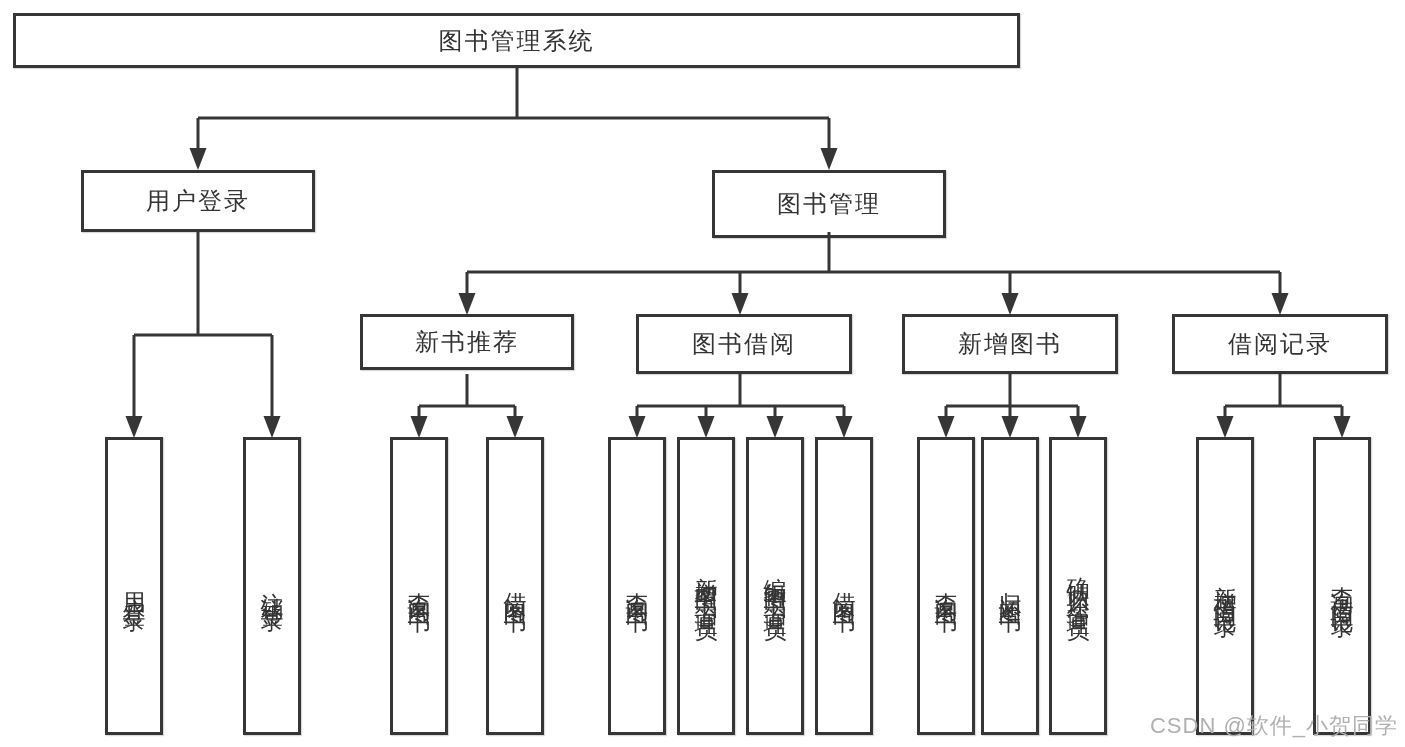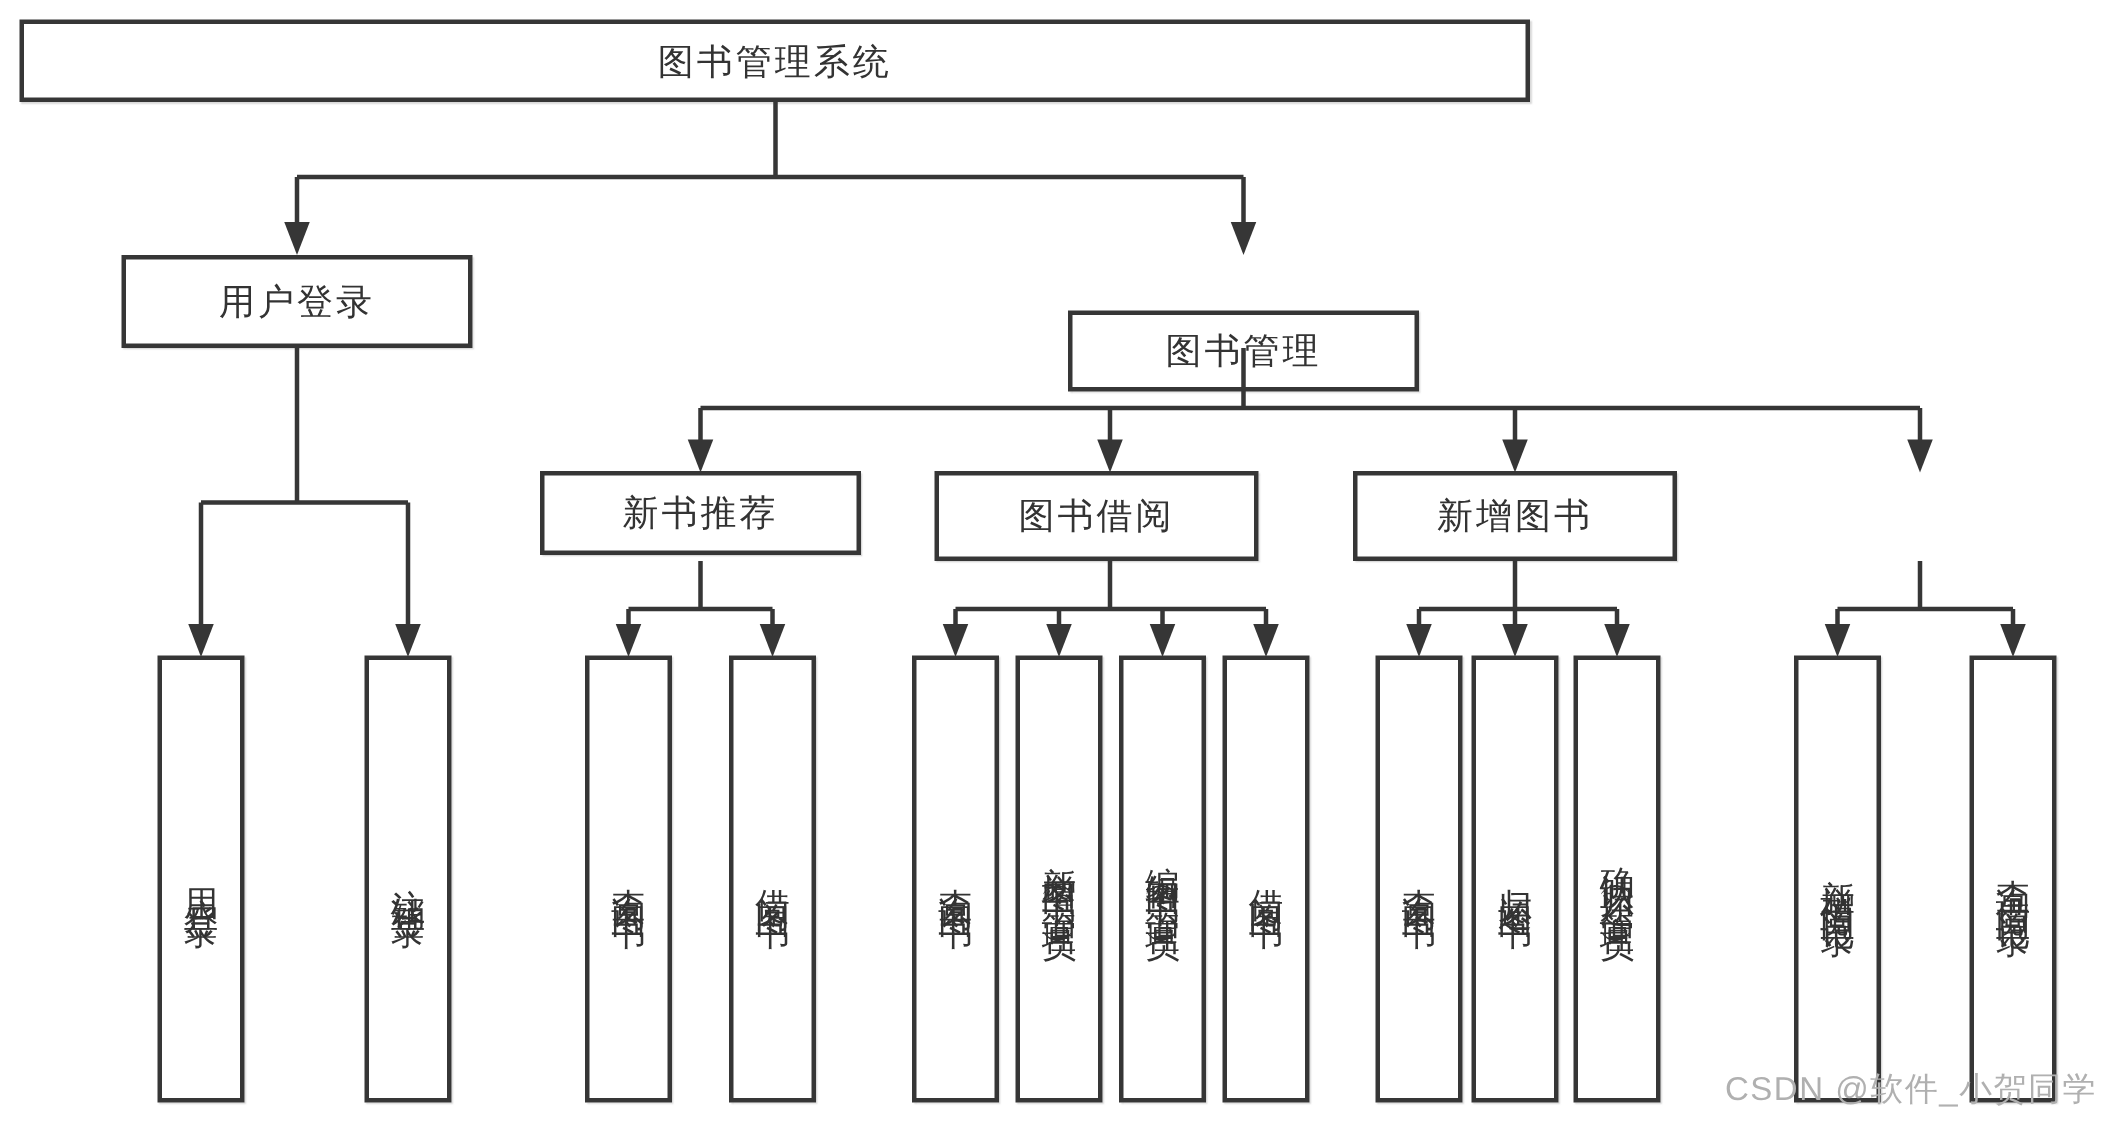--- a/index.html
+++ b/index.html
@@ -64,25 +64,26 @@
   }
 </style>
 </head>
 <body>
 
 <div class="canvas">
 
   <div class="node hnode" style="left:13px; top:13px; width:1007px; height:55px;">图书管理系统</div>
 
   <div class="node hnode" style="left:81px; top:170px; width:234px; height:62px;">用户登录</div>
-  <div class="node hnode" style="left:712px; top:170px; width:234px; height:54px;margin-top:37px;">图书管理</div>
+  <div class="node hnode" style="left:712px; top:170px; width:234px; height:68px;">图书管理</div>
 
   <div class="node hnode" style="left:360px; top:314px; width:214px; height:56px;">新书推荐</div>
-  <div class="node hnode" style="left:623px; top:314px; width:216px; height:60px;">图书借阅</div>
+  <div class="node hnode" style="left:636px; top:314px; width:216px; height:60px;">图书借阅</div>
   <div class="node hnode" style="left:902px; top:314px; width:216px; height:60px;">新增图书</div>
+  <div class="node hnode" style="left:1172px; top:314px; width:216px; height:60px;">借阅记录</div>
 
   <div class="node vnode" style="left:105px;">用户登录</div>
   <div class="node vnode" style="left:243px;">注销登录</div>
 
   <div class="node vnode" style="left:390px;">查询图书</div>
   <div class="node vnode" style="left:486px;">借阅图书</div>
 
   <div class="node vnode" style="left:608px;">查询图书</div>
   <div class="node vnode" style="left:677px;">新增图书（管理员）</div>
   <div class="node vnode" style="left:746px;">编辑图书（管理员）</div>

